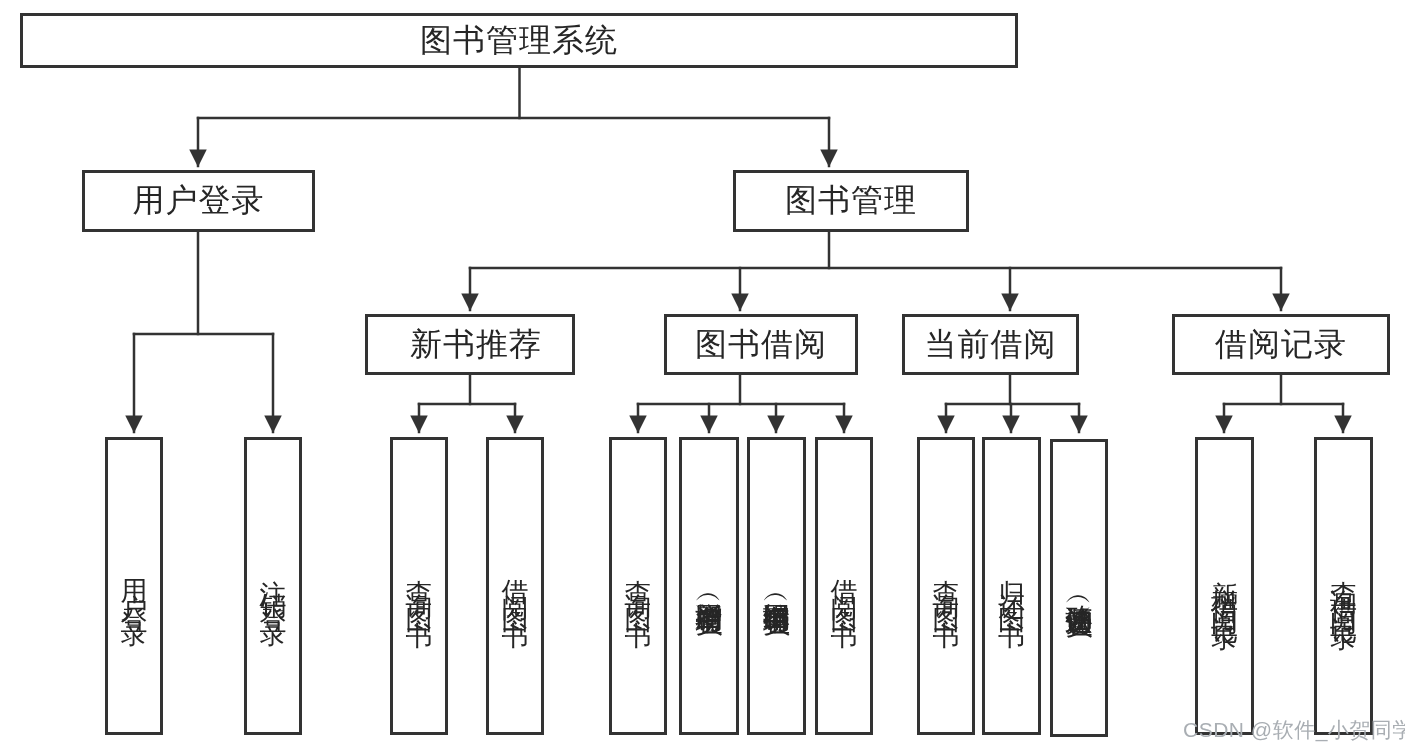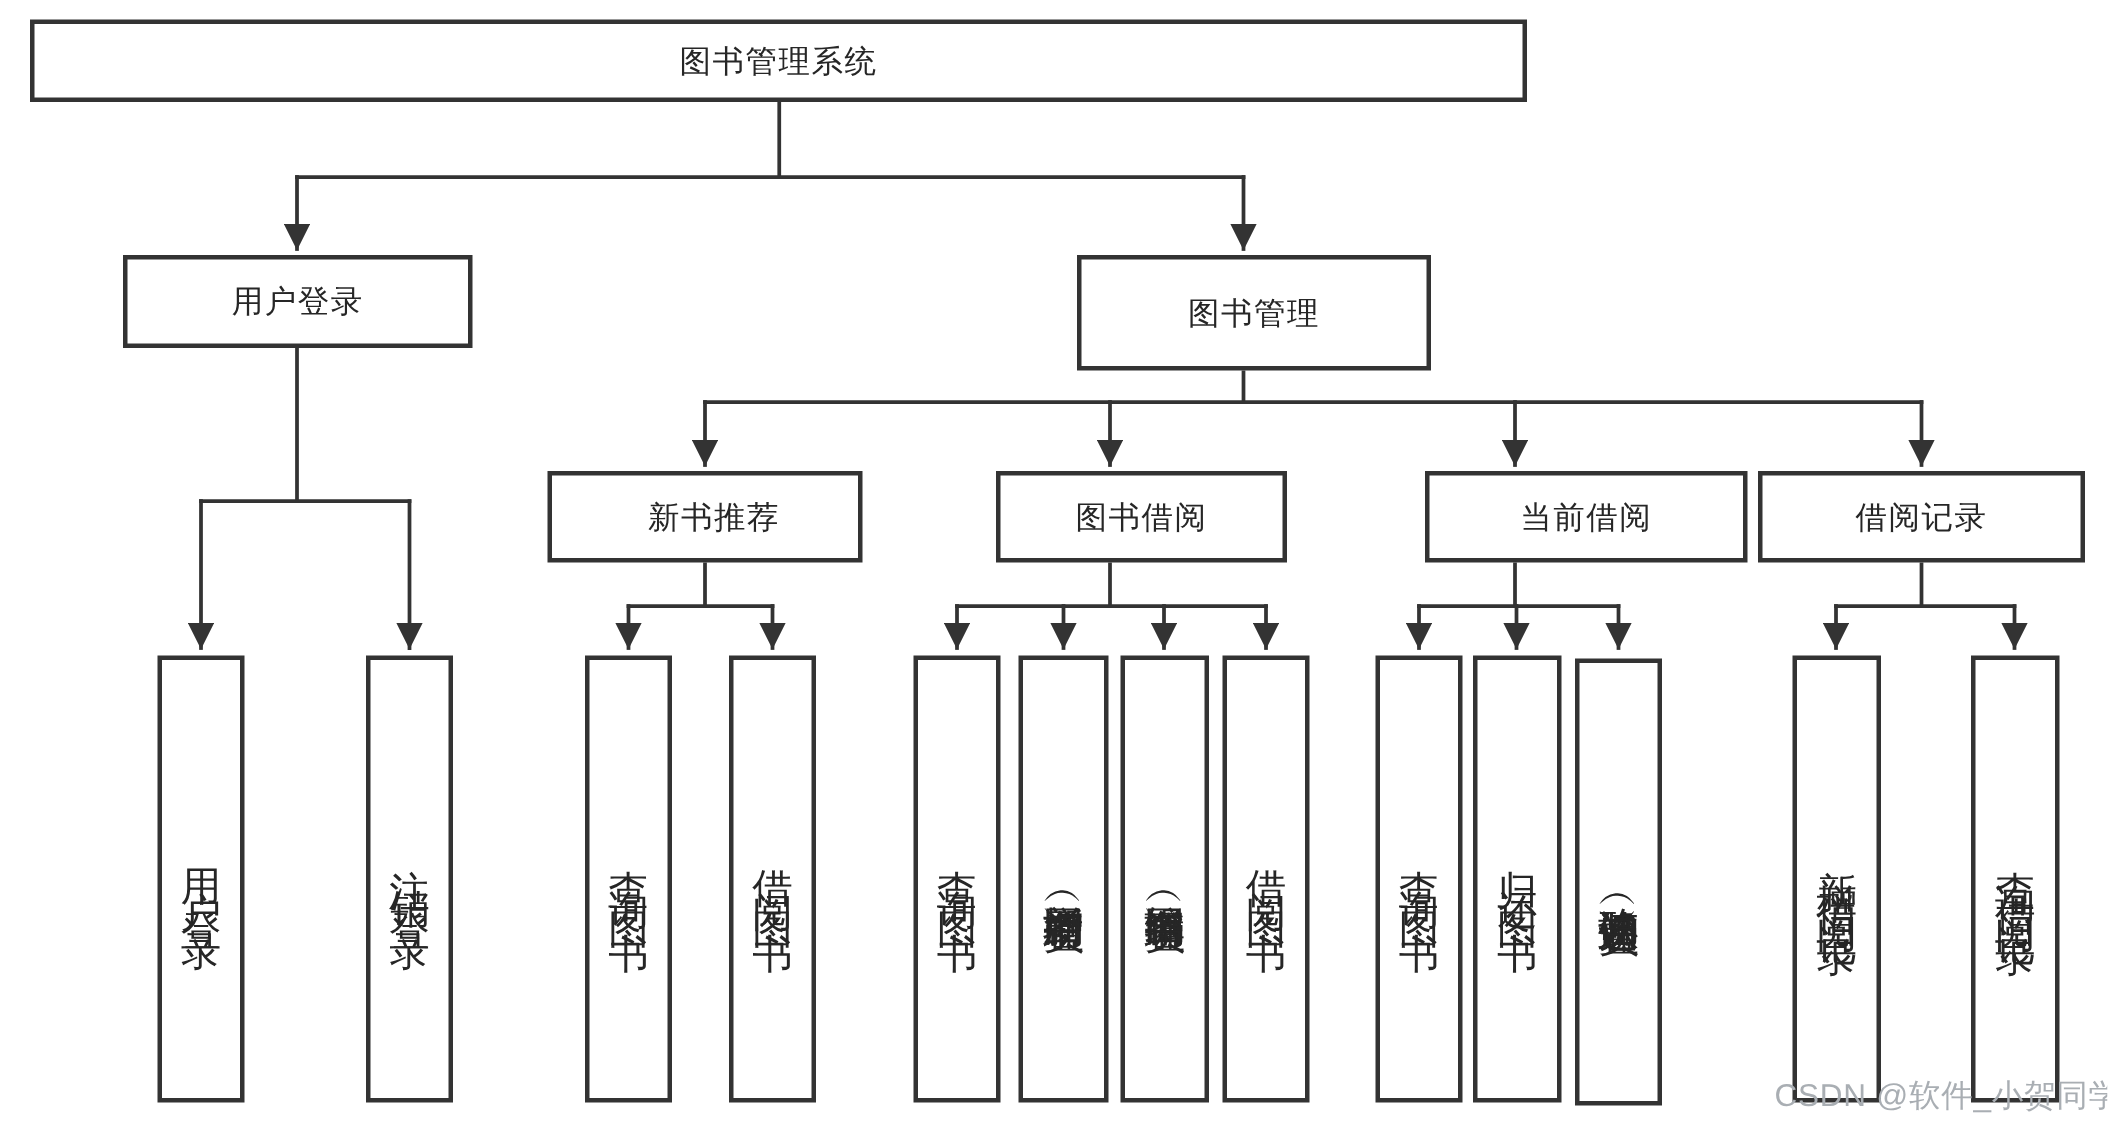--- a/index.html
+++ b/index.html
@@ -20,21 +20,21 @@
   .node{
     position:absolute;
     box-sizing:border-box;
     border:3px solid var(--line);
     background:#fff;
     color:var(--text);
     z-index:1;
   }
   .hnode{
     display:flex;align-items:center;justify-content:center;
-    font-size:21px;
+    font-size:32px;
     letter-spacing:1px;
   }
   .leaf .vtext{
     position:absolute;top:50%;left:50%;
     transform:translate(-50%,-50%);
     writing-mode:vertical-rl;
     text-orientation:mixed;
     white-space:nowrap;
     font-size:27px;
     color:var(--text);
@@ -116,31 +116,31 @@
     </g>
   </svg>
 
   <div class="node hnode" style="left:20px;top:13px;width:998px;height:55px;">
     <span>图书管理系统</span>
   </div>
 
   <div class="node hnode" style="left:82px;top:170px;width:233px;height:62px;">
     <span>用户登录</span>
   </div>
-  <div class="node hnode" style="left:718px;top:170px;width:236px;height:77px;">
+  <div class="node hnode" style="left:733px;top:170px;width:236px;height:62px;">
     <span>图书管理</span>
   </div>
 
   <div class="node hnode" style="left:365px;top:314px;width:210px;height:61px;padding-left:12px;">
     <span>新书推荐</span>
   </div>
   <div class="node hnode" style="left:664px;top:314px;width:194px;height:61px;">
     <span>图书借阅</span>
   </div>
-  <div class="node hnode" style="left:902px;top:314px;width:215px;height:61px;margin-left:48px;">
+  <div class="node hnode" style="left:902px;top:314px;width:177px;height:61px;">
     <span>当前借阅</span>
   </div>
   <div class="node hnode" style="left:1172px;top:314px;width:218px;height:61px;">
     <span>借阅记录</span>
   </div>
 
   <div class="node leaf" style="left:105px;top:437px;width:58px;height:298px;">
     <span class="vtext" style="letter-spacing: 14px;">用户登录</span>
   </div>
   <div class="node leaf" style="left:244px;top:437px;width:58px;height:298px;">

